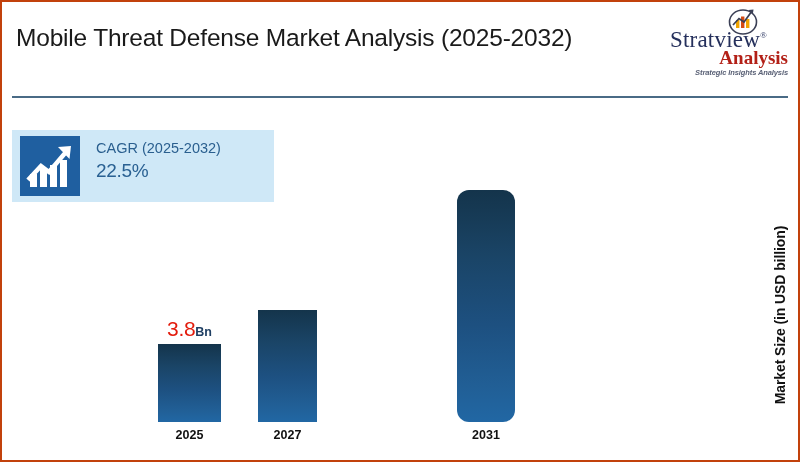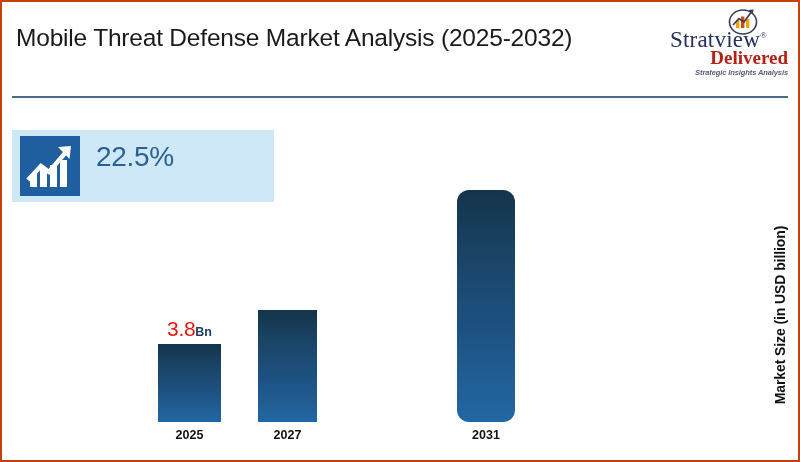--- a/index.html
+++ b/index.html
@@ -123,21 +123,21 @@
     left: 84px;
     top: 9px;
   }
   .cagr-label {
     font-size: 14.5px;
     color: #2a5f8f;
     line-height: 1.35;
     white-space: nowrap;
   }
   .cagr-value {
-    font-size: 28px;
+    font-size: 19px;
     color: #2a6193;
     line-height: 1.3;
     letter-spacing: -0.3px;
   }
 
   
   .chart {
     position: absolute;
     left: 0;
     top: 110px;
@@ -222,38 +222,39 @@
     <div class="logo">
       <svg class="logo-mark" viewBox="0 0 34 30">
         <ellipse cx="17" cy="16" rx="13.5" ry="12" fill="none" stroke="#3a3f55" stroke-width="1.6"></ellipse>
         <rect x="10" y="14" width="3.4" height="8" fill="#f0a400"></rect>
         <rect x="15" y="10.5" width="3.4" height="11.5" fill="#d44a12"></rect>
         <rect x="20" y="13" width="3.4" height="9" fill="#f0a400"></rect>
         <path d="M7 19 L13 12.5 L18 16 L26 5" fill="none" stroke="#3a3f55" stroke-width="1.7"></path>
         <path d="M22.5 4 L27.5 3.4 L26.8 8.6 Z" fill="#3a3f55"></path>
       </svg>
       <div class="logo-stratview"><span>Stratview</span><span class="logo-reg">®</span></div>
-      <div class="logo-research">Delivered</div>
+      <div class="logo-research">Analysis</div>
       <div class="logo-tagline">Strategic Insights Analysis</div>
     </div>
 
     <div class="divider"></div>
   </div>
 
   <div class="cagr-box">
     <svg class="cagr-icon" viewBox="0 0 60 60">
       <rect x="0" y="0" width="60" height="60" fill="#1f5fa0"></rect>
       <rect x="10" y="38" width="7" height="13" fill="#ffffff"></rect>
       <rect x="20" y="33" width="7" height="18" fill="#ffffff"></rect>
       <rect x="30" y="29" width="7" height="22" fill="#ffffff"></rect>
       <rect x="40" y="24" width="7" height="27" fill="#ffffff"></rect>
       <path d="M8 44 L21 30 L29 36 L46 16" fill="none" stroke="#ffffff" stroke-width="4.5" stroke-linejoin="miter"></path>
       <path d="M38 11 L51 10 L49.5 23 Z" fill="#ffffff"></path>
     </svg>
     <div class="cagr-text">
+      <div class="cagr-label">CAGR (2025-2032)</div>
       <div class="cagr-value">22.5%</div>
     </div>
   </div>
 
   <div class="chart">
     <div class="plot" id="plot">
         <div class="bar-group" style="left: 156px; width: 63px; height: 310px;">
           <div class="bar" style="height: 78px; padding-left: 20px;">
             <div class="bar-value"><span>3.8</span><span class="unit">Bn</span></div>
             <div class="bar-label">2025</div>

